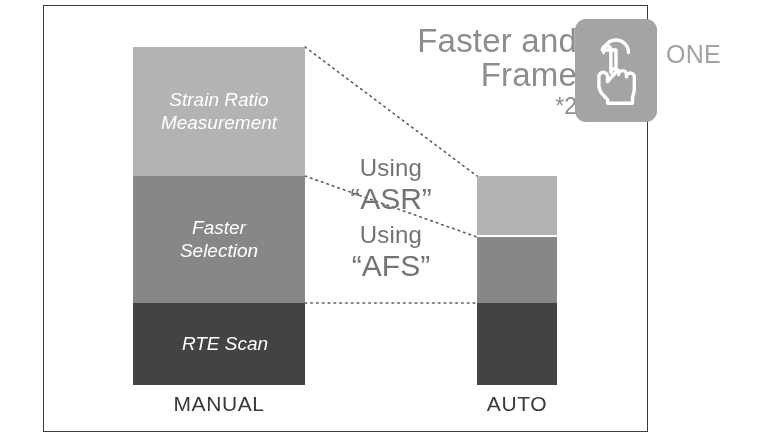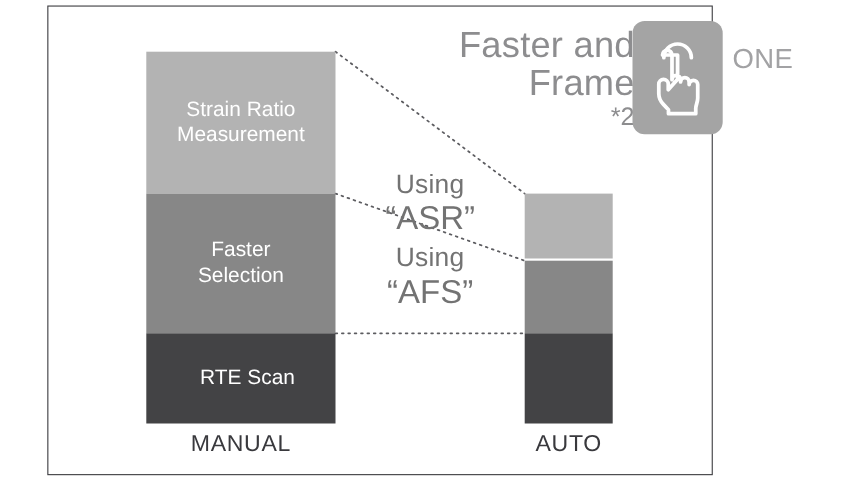--- a/index.html
+++ b/index.html
@@ -45,20 +45,21 @@
     position: absolute;
     left: 0;
     width: 100%;
     display: flex;
     align-items: center;
     justify-content: center;
     color: #ffffff;
     text-align: center;
     line-height: 1.18;
     box-sizing: border-box;
+    font-style: italic;
   }
   .seg-label {
     display: block;
     white-space: pre-line;
   }
 
   
   #manual-bar {
     left: 133px;
     top: 47px;

